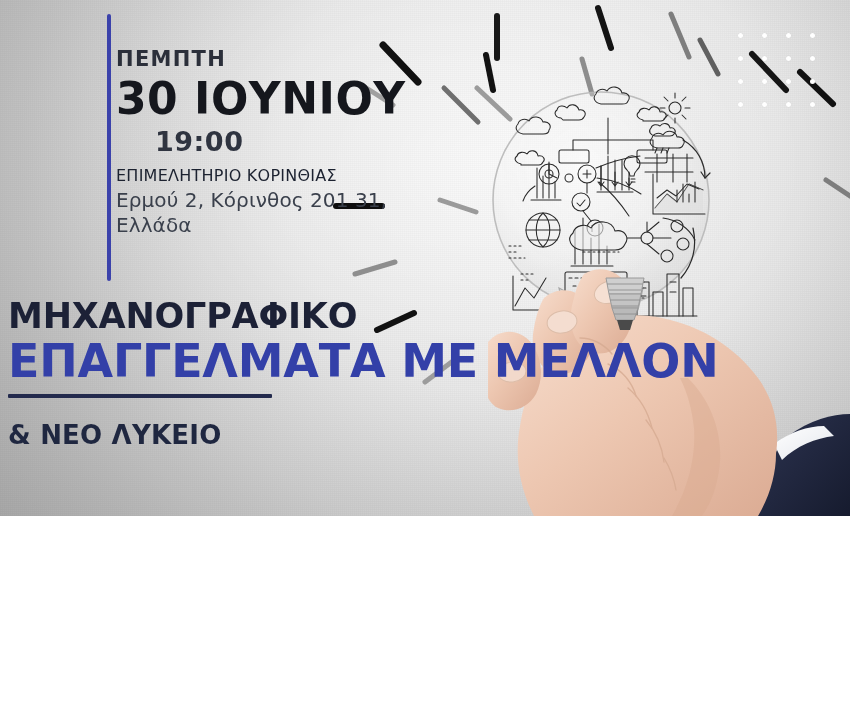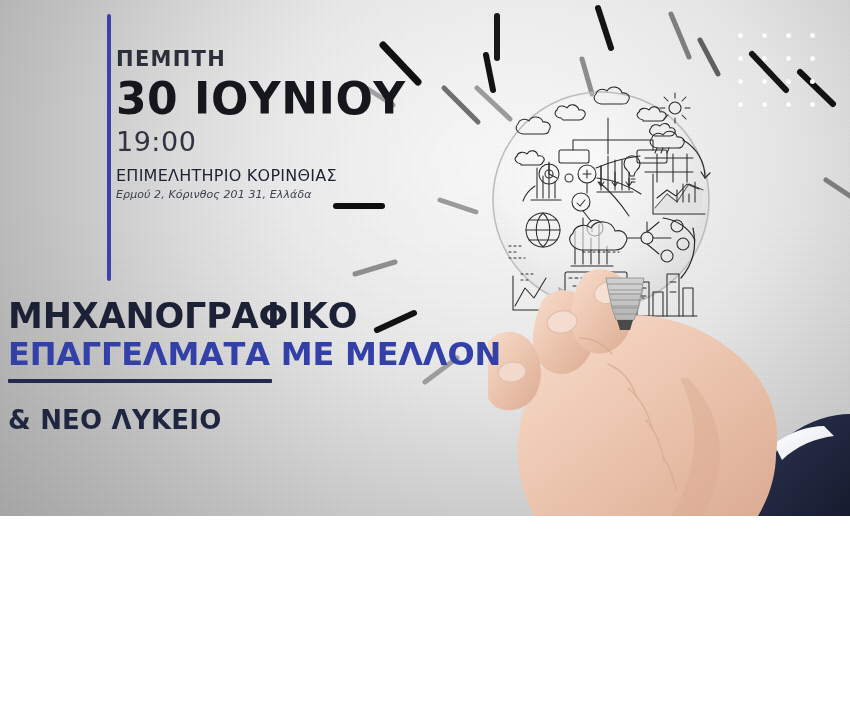--- a/index.html
+++ b/index.html
@@ -40,40 +40,41 @@
   #date-block { position:absolute; left:116px; top:48px; width:330px; }
   .day-name {
     font-size:21px; font-weight:700; letter-spacing:1.3px; color:#2b2f3a;
     line-height:1.1;
   }
   .date-big {
     font-size:44px; font-weight:800; letter-spacing:.5px; color:#15171d;
     line-height:1.18; margin-top:2px;
   }
   .time {
-    font-size:27px; font-weight:400; color:#2f3440; line-height:1.2; margin-top:1px;
+    font-size:27px; font-weight:700; color:#2f3440; line-height:1.2; margin-top:1px;
     letter-spacing:.5px;
+    margin-left:39px;
   }
   .venue {
     font-size:16px; font-weight:400; color:#1c2230; letter-spacing:.25px;
     margin-top:8px; line-height:1.2;
   }
   .address {
-    font-size:11px; font-weight:400; color:#3a404c; letter-spacing:.1px;
-    margin-top:2px; line-height:1.25;font-style:italic;
+    font-size:20px; font-weight:400; color:#3a404c; letter-spacing:.1px;
+    margin-top:2px; line-height:1.25;
   }
 
   
   #title-block { position:absolute; left:8px; top:298px; width:520px; }
   .t-line1 {
     font-size:35px; font-weight:800; color:#1c2136; letter-spacing:-.2px;
     line-height:1.08; white-space:nowrap;
   }
   .t-line2 {
-    font-size:32px; font-weight:800; color:#3340a8; letter-spacing:-.2px;
+    font-size:46px; font-weight:800; color:#3340a8; letter-spacing:-.2px;
     line-height:1.08; white-space:nowrap; margin-top:1px;
   }
   #title-underline {
     width:264px; height:4px; background:#232a4d; margin-top:8px; border-radius:1px;
   }
   .t-line3 {
     font-size:26px; font-weight:800; color:#1f2740; letter-spacing:.2px;
     margin-top:22px; white-space:nowrap;
   }
 

